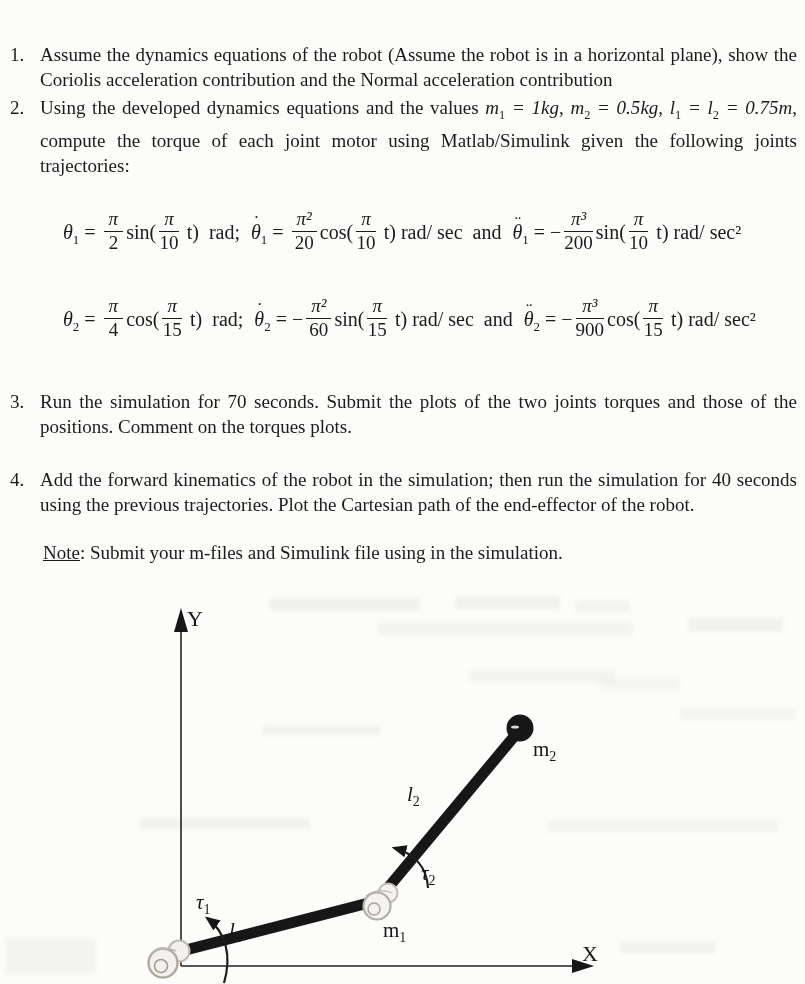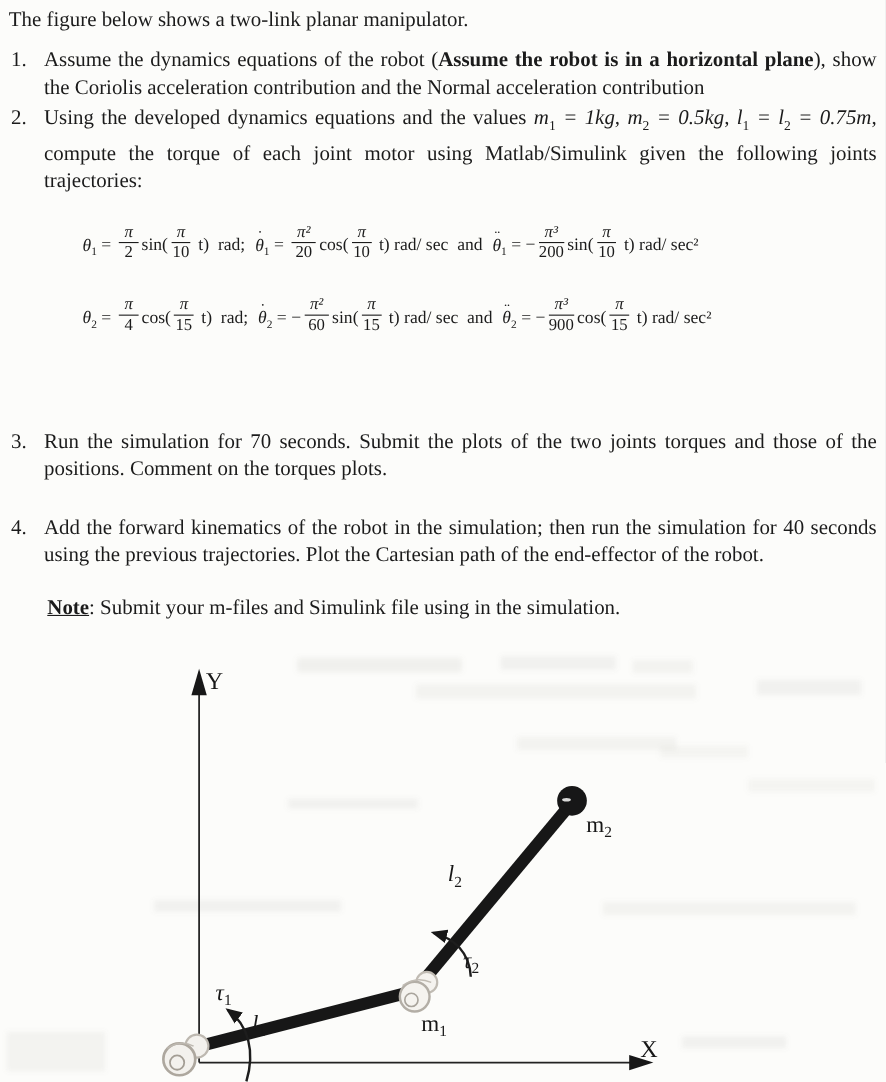--- a/index.html
+++ b/index.html
@@ -2,40 +2,40 @@
 <html><head>
 <meta charset="utf-8">
 <style>
   html,body{margin:0;padding:0;background:#e8e8e8;}
   .page{
     position:relative; width:805px; height:984px; overflow:hidden;
     background:#fcfcfa; color:#1b1b1b;
     font-family:"Liberation Serif","DejaVu Serif",serif;
     font-size:19px; line-height:25px;
   }
-  .b{font-weight:bold;}
+  .b{font-weight:normal;}
   .i{font-style:italic;}
   .u{text-decoration:underline;}
   sub{font-size:0.65em; font-style:normal;}
   .title-line{position:absolute; left:8px; top:6px; width:780px;}
   .list-item{position:absolute; left:10px; width:787px; display:flex;}
   .list-item .num{width:30px; flex:none;}
   .list-item .body{flex:1; text-align:justify;}
   #item-1{top:42px;}
   #item-2{top:95px;}
   #item-3{top:389px;}
   #item-4{top:467px;}
   .note-line{position:absolute; left:43px; top:540px; width:740px;}
   
   .equation{
     position:absolute; left:62px; white-space:pre;
-    font-size:16px; height:56px; display:flex; margin-left:12px;
+    font-size:20px; height:56px; display:flex; align-items:center;
   }
   #eq-1{top:206px;}
-  #eq-2{top:272px;}
+  #eq-2{top:293px;}
   .equation .row{white-space:pre;}
   .mtxt{font-style:normal;}
   .mvar{display:inline-block; position:relative; font-style:italic; margin-left:1px;}
   .mvar .dots{
     position:absolute; top:-0.52em; left:0.12em; width:100%;
     font-size:0.95em; font-style:normal; letter-spacing:-1px; text-align:left;
   }
   .frac{
     display:inline-block; vertical-align:middle; text-align:center;
     line-height:1.08; margin:0 3px; transform:translateY(-3px); font-size:0.95em;
@@ -44,21 +44,20 @@
   .frac .fd{display:block; padding-top:1px; font-style:normal;}
   
   .figure-wrap{position:absolute; left:0; top:590px; width:805px; height:394px;}
   .figlabel{font-family:"Liberation Serif","DejaVu Serif",serif; fill:#171717;}
 </style>
 </head>
 <body>
 
 <div class="page">
 
-  <div class="title-line">The figure below shows a two-link planar manipulator.</div>
 
   <div class="list-item" id="item-1">
     <span class="num">1.</span>
     <span class="body"><span>Assume the dynamics equations of the robot (</span><span class="b">Assume the robot is in a horizontal plane</span><span>), show the Coriolis acceleration contribution and the Normal acceleration contribution</span></span>
   </div>
 
   <div class="list-item" id="item-2">
     <span class="num">2.</span>
     <span class="body"><span>Using the developed dynamics equations and the values </span><span class="i">m</span><sub>1</sub><span class="i"> = 1</span><span class="i">kg</span><span>, </span><span class="i">m</span><sub>2</sub><span class="i"> = 0.5</span><span class="i">kg</span><span>, </span><span class="i">l</span><sub>1</sub><span class="i"> = </span><span class="i">l</span><sub>2</sub><span class="i"> = 0.75</span><span class="i">m</span><span>, compute the torque of each joint motor using Matlab/Simulink given the following joints trajectories:</span></span>
   </div>

